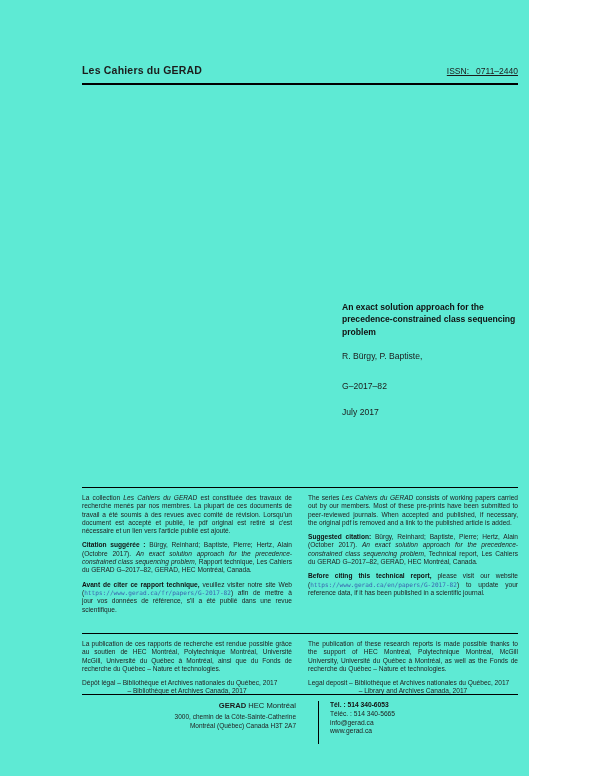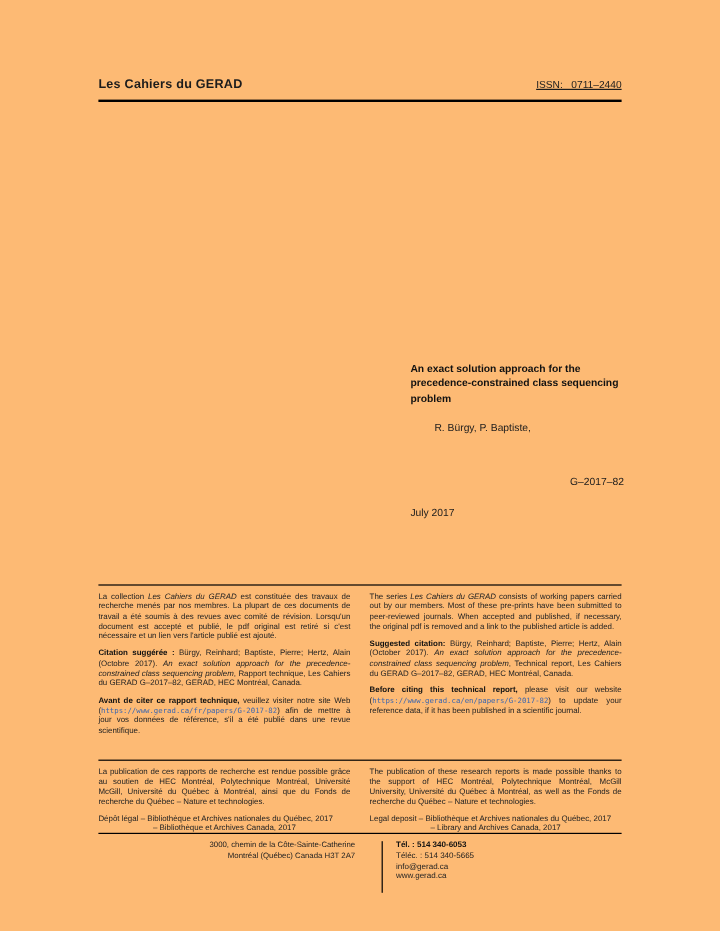--- a/index.html
+++ b/index.html
@@ -1,20 +1,20 @@
 <!DOCTYPE html>
 <html><head>
 <meta charset="utf-8">
 <style>
   * { margin: 0; padding: 0; box-sizing: border-box; }
   html, body { background: #ffffff; }
   body { width: 600px; height: 776px; }
   .page {
-    position: relative; width: 600px; height: 776px;
-    background: #fdba74; color: #1c1c1c;
+    position: relative; width: 529px; height: 776px;
+    background: #5eead4; color: #1c1c1c;
     font-family: "Liberation Sans", sans-serif;
     overflow: hidden;
   }
 
   
   .header {
     position: absolute; left: 82px; top: 64px; width: 436px;
     display: flex; justify-content: space-between; align-items: baseline;
   }
   .brand { font-weight: bold; font-size: 10.5px; letter-spacing: 0.2px; }
@@ -23,22 +23,22 @@
   
   .rule-h { position: absolute; left: 82px; width: 436px; background: #000; }
   #rule-header { top: 83px;  height: 1.8px; }
   #rule-1      { top: 487px; height: 1.3px; }
   #rule-2      { top: 633px; height: 1.1px; }
   #rule-3      { top: 694px; height: 1.1px; }
 
   
   .titleblock { position: absolute; left: 342px; top: 301px; width: 178px; }
   .doc-title  { font-weight: bold; font-size: 8.6px; line-height: 12.4px; color: #111; }
-  .authors    { margin-top: 13px; font-size: 8.6px; line-height: 11.8px; margin-left: 20px; }
-  .report-no  { margin-top: 33px; font-size: 8.6px; text-align: right; }
+  .authors    { margin-top: 13px; font-size: 8.6px; line-height: 11.8px; }
+  .report-no  { margin-top: 18px; font-size: 8.6px; }
   .report-date{ margin-top: 16px; font-size: 8.6px; }
 
   
   .cols { position: absolute; left: 82px; width: 436px; display: flex; gap: 16px; }
   #section-about   { top: 494px; }
   #section-support { top: 640px; }
   .col { width: 210px; }
   .col p {
     font-size: 6.6px; line-height: 8.3px; text-align: justify;
     margin-bottom: 6px; color: #222;
@@ -112,20 +112,21 @@
       <p>The publication of these research reports is made possible thanks to the support of HEC Montréal, Polytechnique Montréal, McGill University, Université du Québec à Montréal, as well as the Fonds de recherche du Québec – Nature et technologies.</p>
       <p class="legal">
         <span style="display:block">Legal deposit – Bibliothèque et Archives nationales du Québec, 2017</span>
         <span style="display:block" class="line2">– Library and Archives Canada, 2017</span>
       </p>
     </div>
   </div>
 
   <div class="rule-h" id="rule-3"></div>
   <div class="footer-left">
+    <div class="org"><b>GERAD</b><span> HEC Montréal</span></div>
     <div class="addr">3000, chemin de la Côte-Sainte-Catherine</div>
     <div class="addr">Montréal (Québec) Canada H3T 2A7</div>
   </div>
   <div class="footer-vrule"></div>
   <div class="footer-right">
     <div class="phone">Tél. : 514 340-6053</div>
     <div>Téléc. : 514 340-5665</div>
     <div><a>info@gerad.ca</a></div>
     <div><a>www.gerad.ca</a></div>
   </div>

